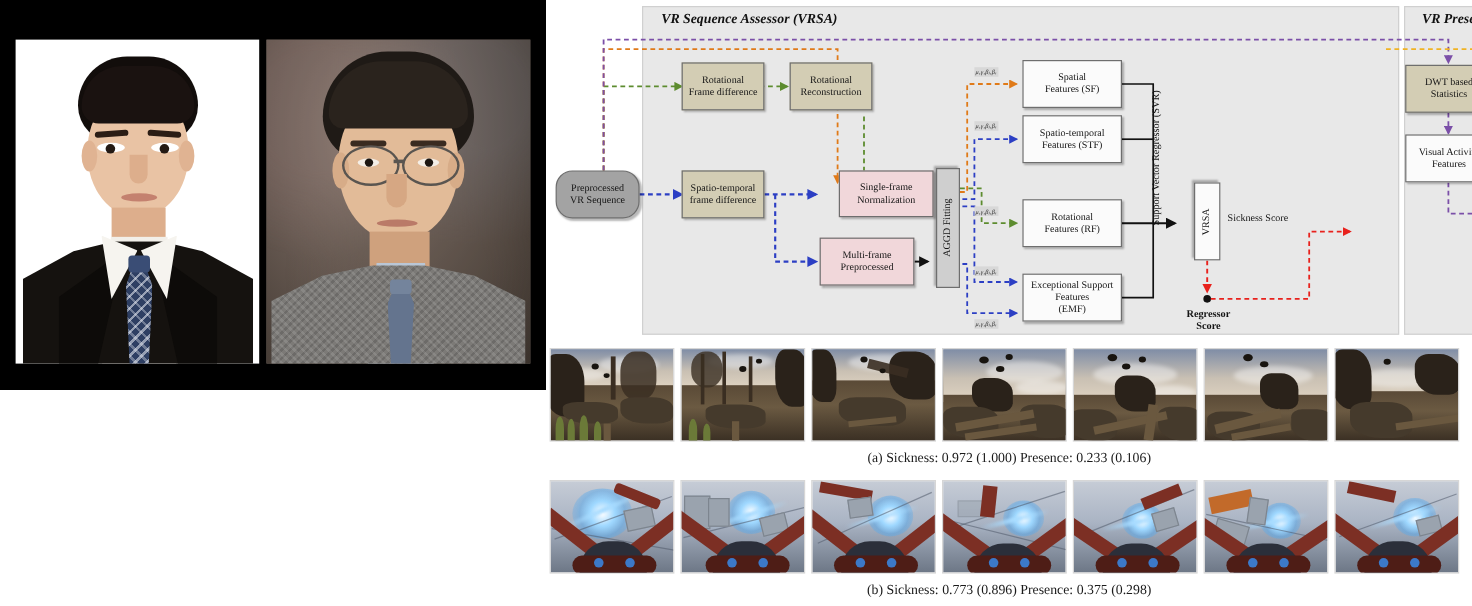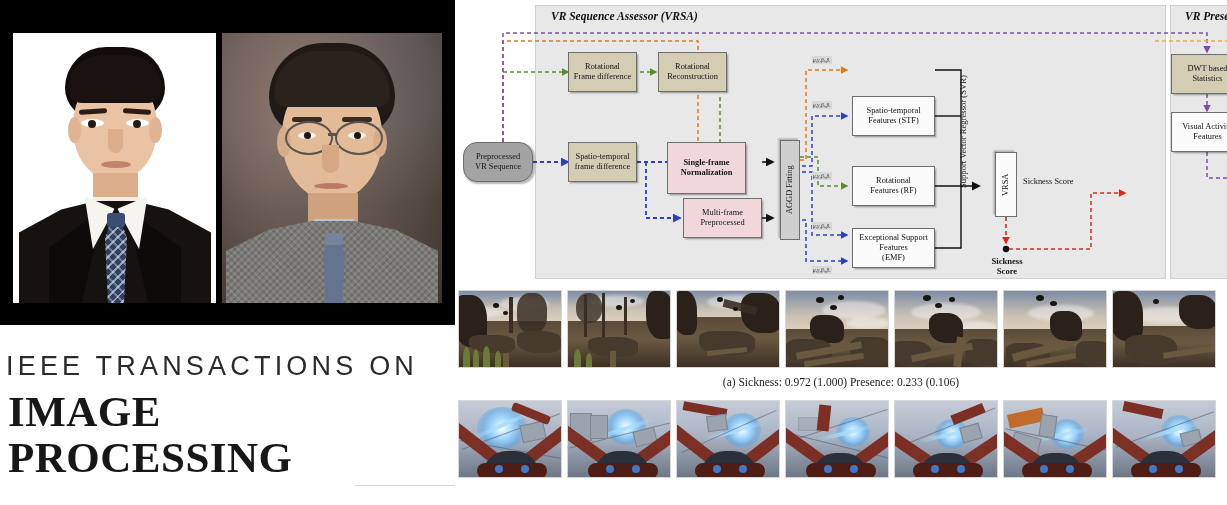--- a/index.html
+++ b/index.html
@@ -216,26 +216,20 @@
       <div class="p2-nose"></div>
       <div class="p2-mouth"></div>
       <div class="p2-neck"></div>
       <div class="p2-shirt"></div>
       <div class="p2-coat"></div>
       <div class="p2-tie"></div>
       <div class="p2-tieknot"></div>
     </div>
   </div>
 
-  <div id="masthead">
-    <div id="masthead-line">IEEE TRANSACTIONS ON</div>
-    <div id="masthead-word-1">IMAGE</div>
-    <div id="masthead-word-2">PROCESSING</div>
-    <div id="masthead-rule"></div>
-  </div>
 </div>
 
 <div id="right-column">
 
   <div id="diagram">
 
     <div id="panel-vrsa"></div>
     <div id="panel-vrpa"></div>
     <div class="panel-title" id="panel-vrsa-title">VR Sequence Assessor (VRSA)</div>
     <div class="panel-title" id="panel-vrpa-title">VR Presence Assessor (VRPA)</div>
@@ -332,34 +326,38 @@
     <div class="node tan" style="left:203px;top:52px;width:69px;height:40px;">
       <span style="white-space:pre-line">Rotational
 Reconstruction</span>
       </div>
 
     <div class="node tan" style="left:113px;top:142px;width:69px;height:40px;">
       <span style="white-space:pre-line">Spatio-temporal
 frame difference</span>
       </div>
 
-    <div class="node pink" style="left:212px;top:142px;width:79px;height:52px;font-weight:bold;">
+    <div class="node pink" style="left:244px;top:142px;width:79px;height:39px;">
       <span style="white-space:pre-line">Single-frame
 Normalization</span>
       </div>
 
     <div class="node pink" style="left:228px;top:198px;width:79px;height:40px;">
       <span style="white-space:pre-line">Multi-frame
 Preprocessed</span>
       </div>
 
     <div class="node ltgray vert" style="left:325px;top:140px;width:20px;height:100px;">
       <span>AGGD Fitting</span>
       </div>
 
+    <div class="node white" style="left:397px;top:50px;width:83px;height:40px;">
+      <span style="white-space:pre-line">Spatial
+Features (SF)</span>
+      </div>
 
     <div class="node white" style="left:397px;top:96px;width:83px;height:40px;">
       <span style="white-space:pre-line">Spatio-temporal
 Features (STF)</span>
       </div>
 
     <div class="node white" style="left:397px;top:166px;width:83px;height:40px;">
       <span style="white-space:pre-line">Rotational
 Features (RF)</span>
       </div>
@@ -379,21 +377,21 @@
 Statistics</span>
       </div>
 
     <div class="node white" style="left:716px;top:112px;width:73px;height:40px;">
       <span style="white-space:pre-line">Visual Activity
 Features</span>
       </div>
 
     <div class="label-vert" style="left:503px;top:48px;height:140px;">Support Vector Regressor (SVR)</div>
 
-    <div class="label-bold" style="left:524px;top:256px;width:56px;white-space:pre-line;">Sickness
+    <div class="label-bold" style="left:524px;top:256px;width:56px;white-space:pre-line;">Regressor
 Score</div>
 
     <div class="label-plain" style="left:568px;top:177px;">Sickness Score</div>
 
     <div class="param-tag" style="left:357px;top:56px;">μ,γ,βₗ,βᵣ</div>
     <div class="param-tag" style="left:357px;top:101px;">μ,γ,βₗ,βᵣ</div>
     <div class="param-tag" style="left:357px;top:172px;">μ,γ,βₗ,βᵣ</div>
     <div class="param-tag" style="left:357px;top:222px;">μ,γ,βₗ,βᵣ</div>
     <div class="param-tag" style="left:357px;top:266px;">μ,γ,βₗ,βᵣ</div>
   </div>
@@ -590,13 +588,14 @@
       <div class="panelpc" style="left:68px;top:30px;width:18px;height:12px;transform:rotate(-14deg);"></div>
       <div class="hull" style="left:-12px;top:42px;width:62px;height:12px;transform:rotate(36deg);"></div>
       <div class="hull" style="left:56px;top:42px;width:60px;height:12px;transform:rotate(-36deg);"></div>
       <div class="cock" style="left:24px;top:50px;width:56px;height:28px;border-radius:24px 24px 0 0;"></div>
       <div class="hulld" style="left:18px;top:62px;width:70px;height:16px;border-radius:8px;"></div>
       <div class="blue" style="left:36px;top:64px;width:8px;height:8px;"></div>
       <div class="blue" style="left:62px;top:64px;width:8px;height:8px;"></div>
     </div>
   </div>
 
+  <div class="caption" id="caption-b">(b) Sickness: 0.773 (0.896)   Presence: 0.375 (0.298)</div>
 </div>
 
 </body></html>

